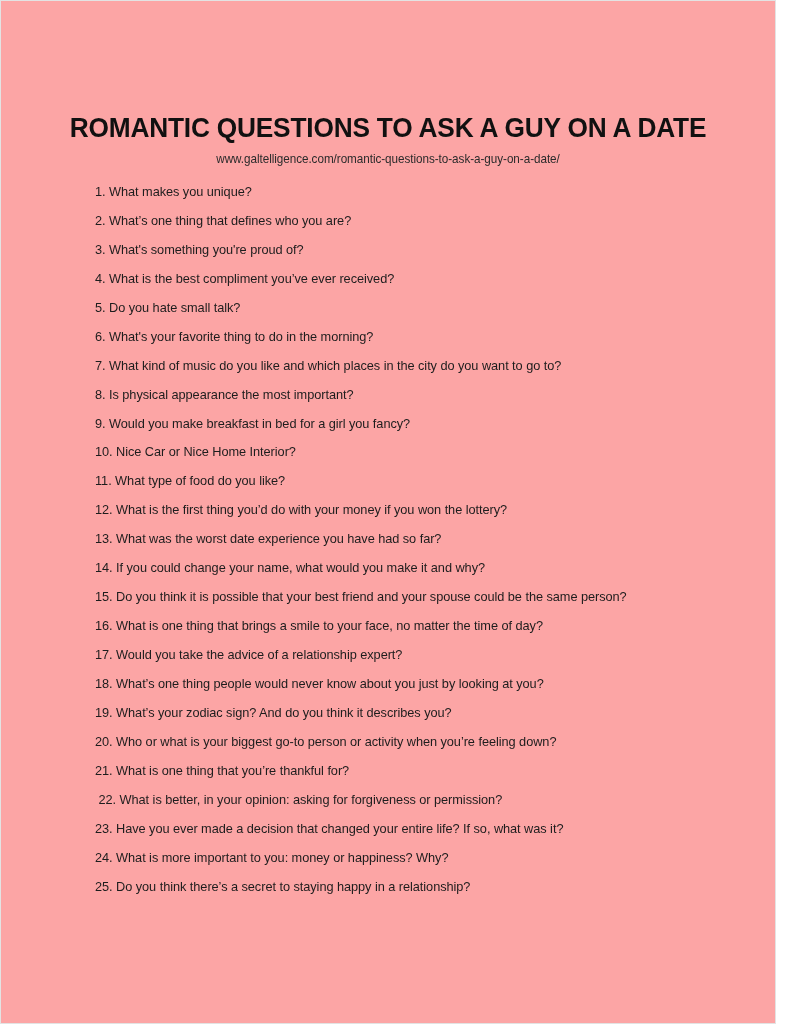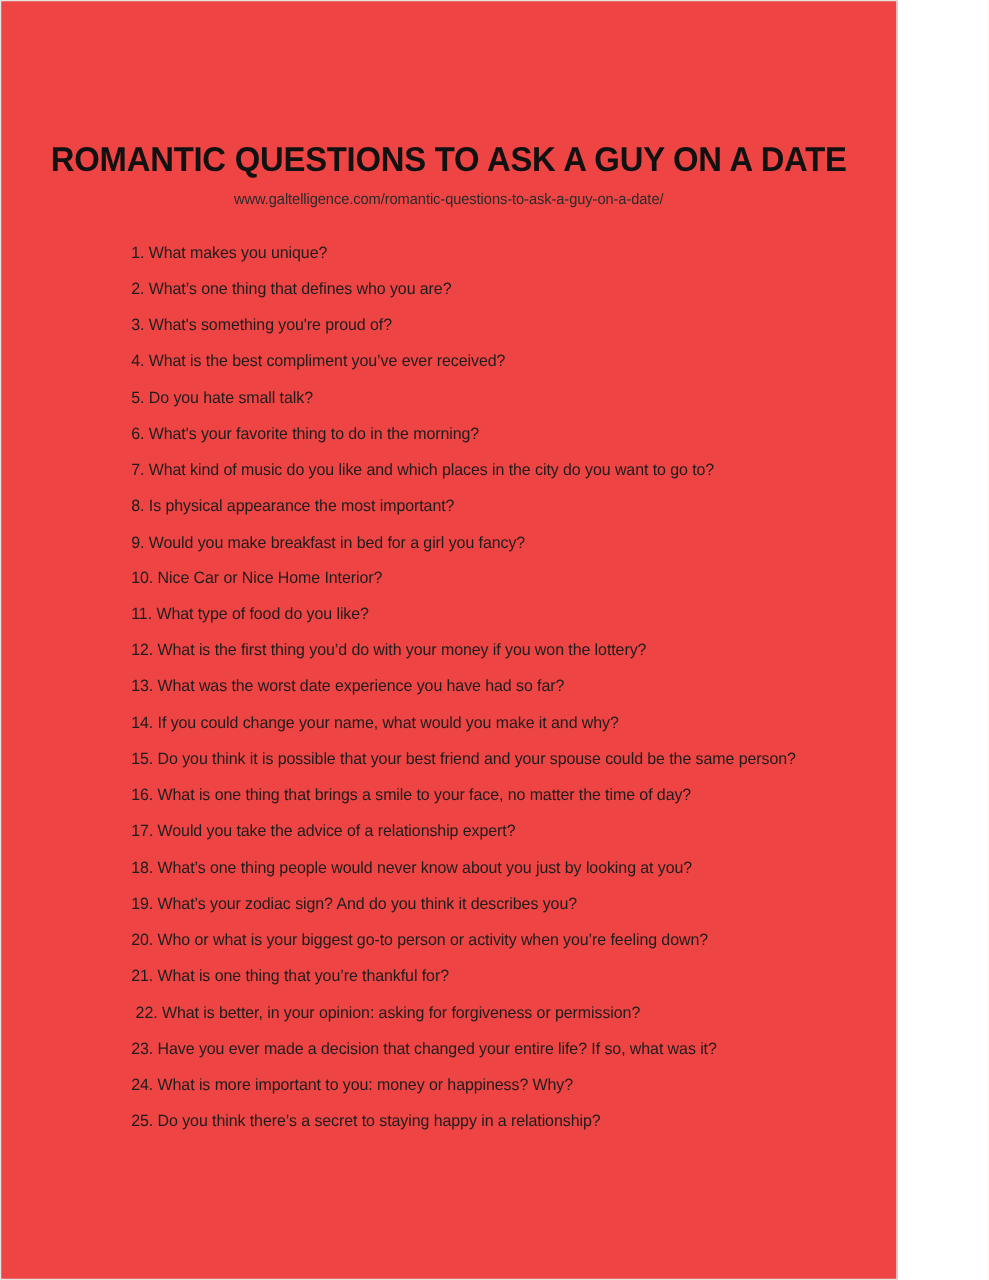--- a/index.html
+++ b/index.html
@@ -2,23 +2,23 @@
 <html><head>
 <meta charset="utf-8">
 <style>
   html, body {
     margin: 0;
     padding: 0;
     background: #ffffff;
   }
   .page {
     position: relative;
-    width: 718px;
+    width: 776px;
     height: 1024px;
-    background: #ef4444;
+    background: #fca5a5;
     border: 1px solid #e3e3e3;
     box-sizing: border-box;
     overflow: hidden;
     font-family: "Liberation Sans", "DejaVu Sans", sans-serif;
   }
   .doc-title {
     position: absolute;
     left: 0;
     right: 0;
     top: 93px;
@@ -43,21 +43,21 @@
     letter-spacing: -0.05px;
     transform: scaleX(0.96);
     transform-origin: center top;
     white-space: nowrap;
   }
   .question-list {
     position: absolute;
     left: 92px;
     top: 181px;
     width: 620px;
-    margin: 12px;
+    margin: 2px;
     padding: 0;
     list-style: none;
   }
   .question-item {
     height: 28.95px;
     line-height: 16px;
     font-size: 13.1px;
     color: #1d1d1d;
     letter-spacing: -0.06px;
     white-space: pre;

